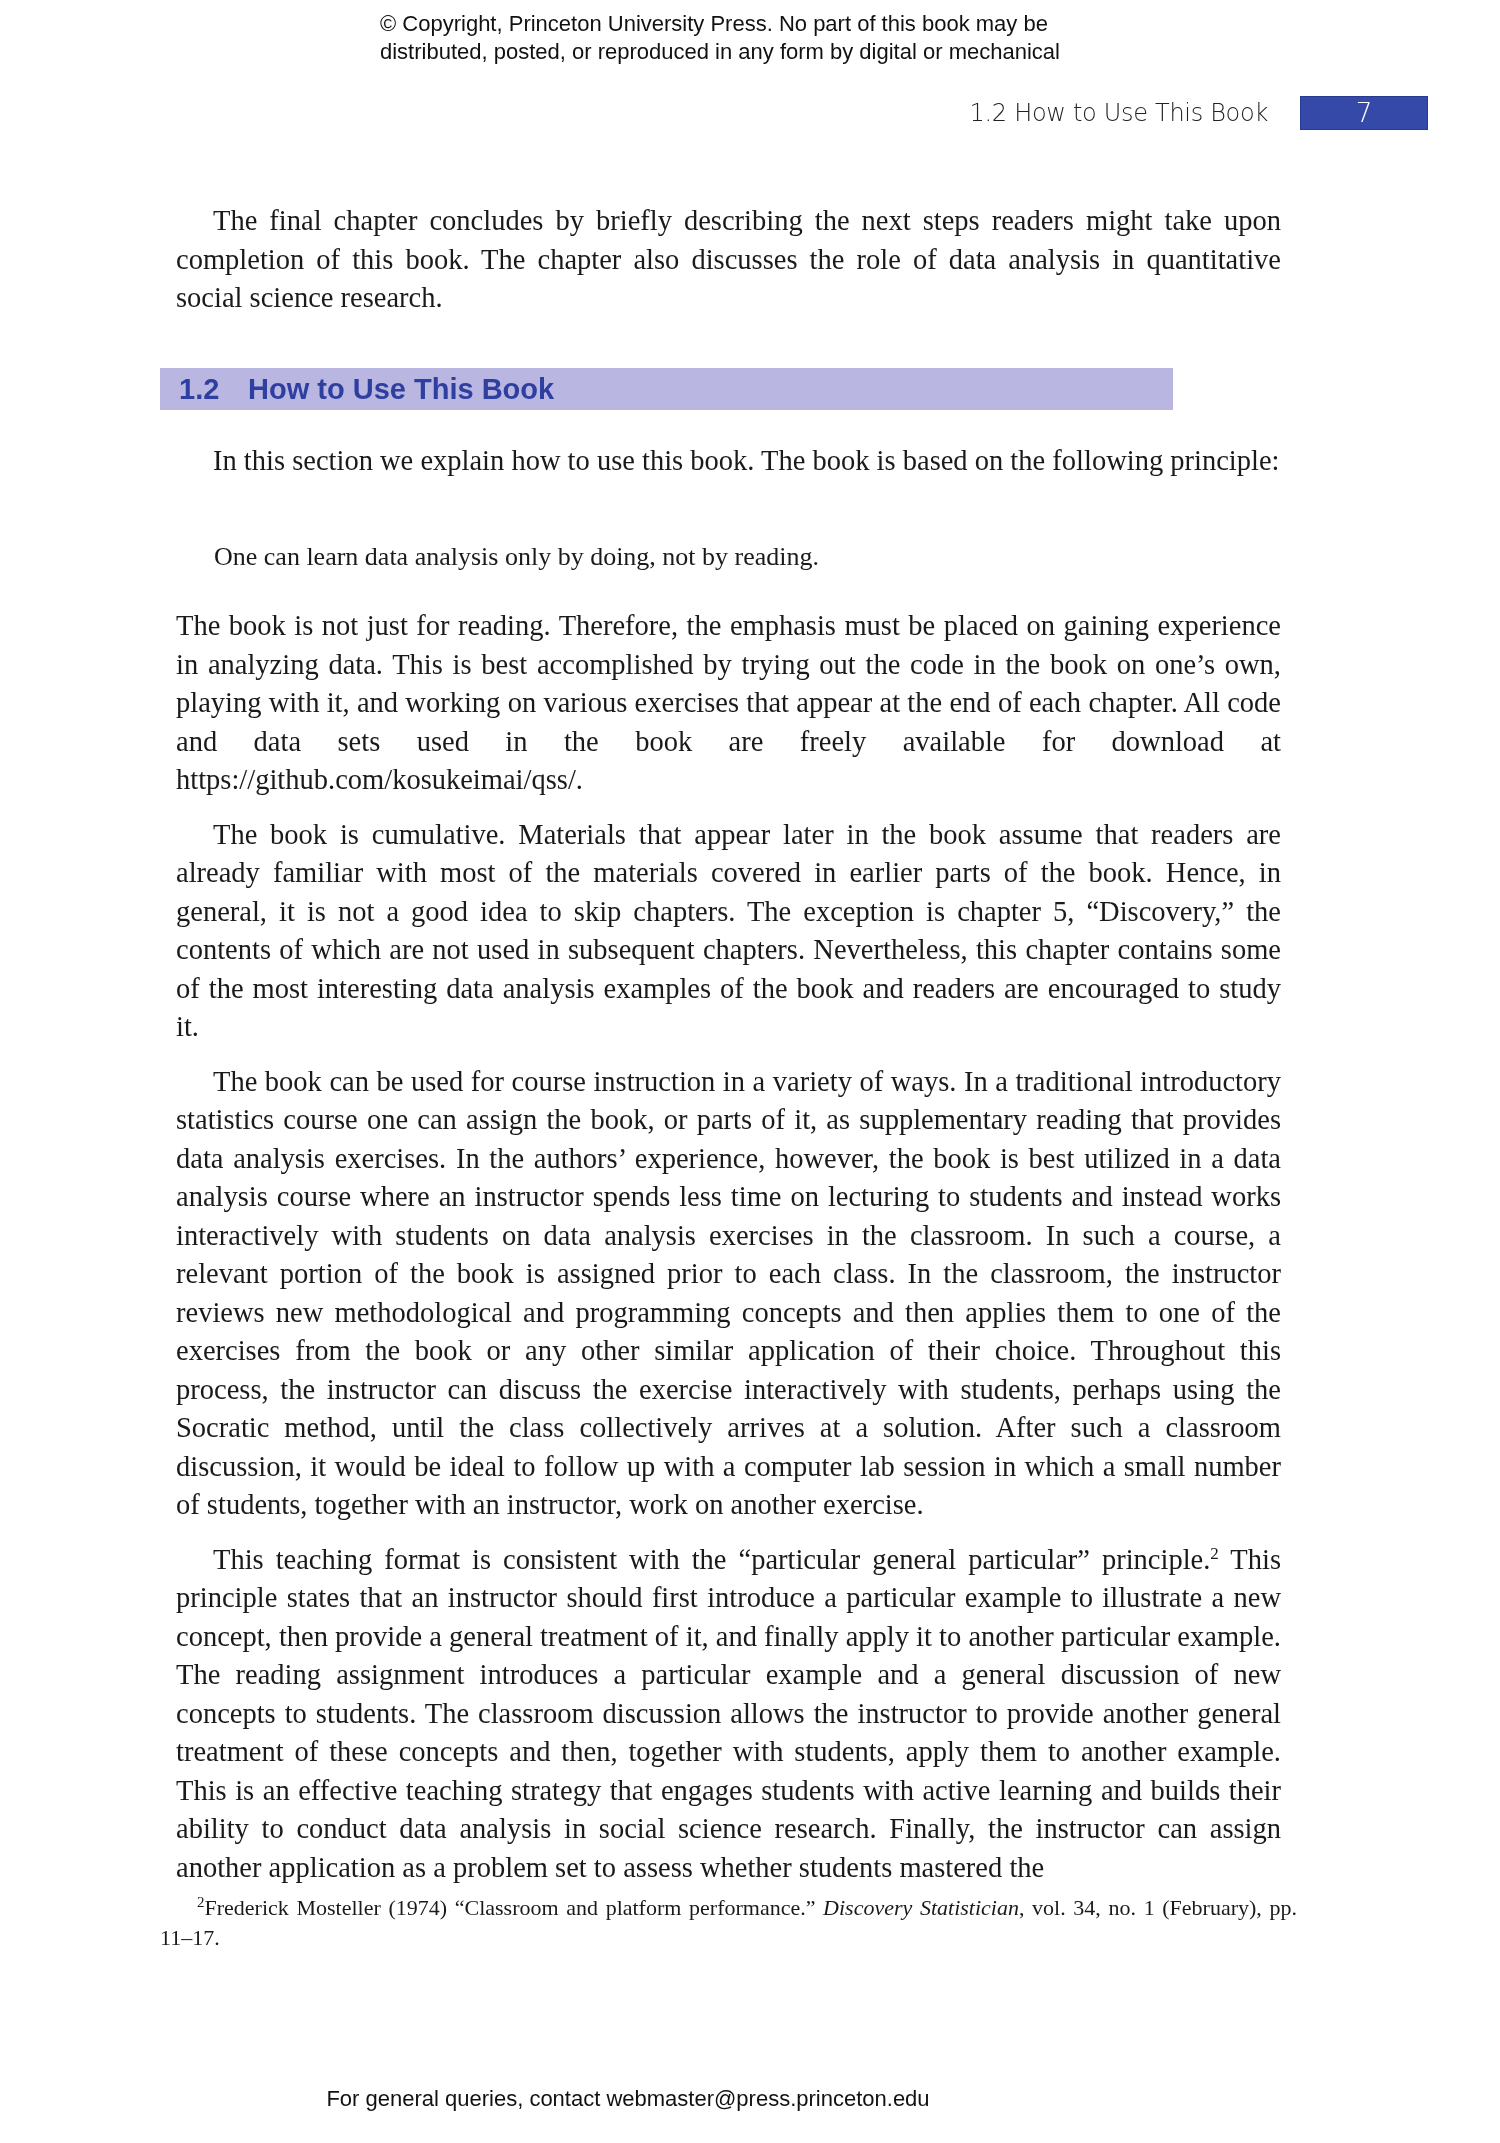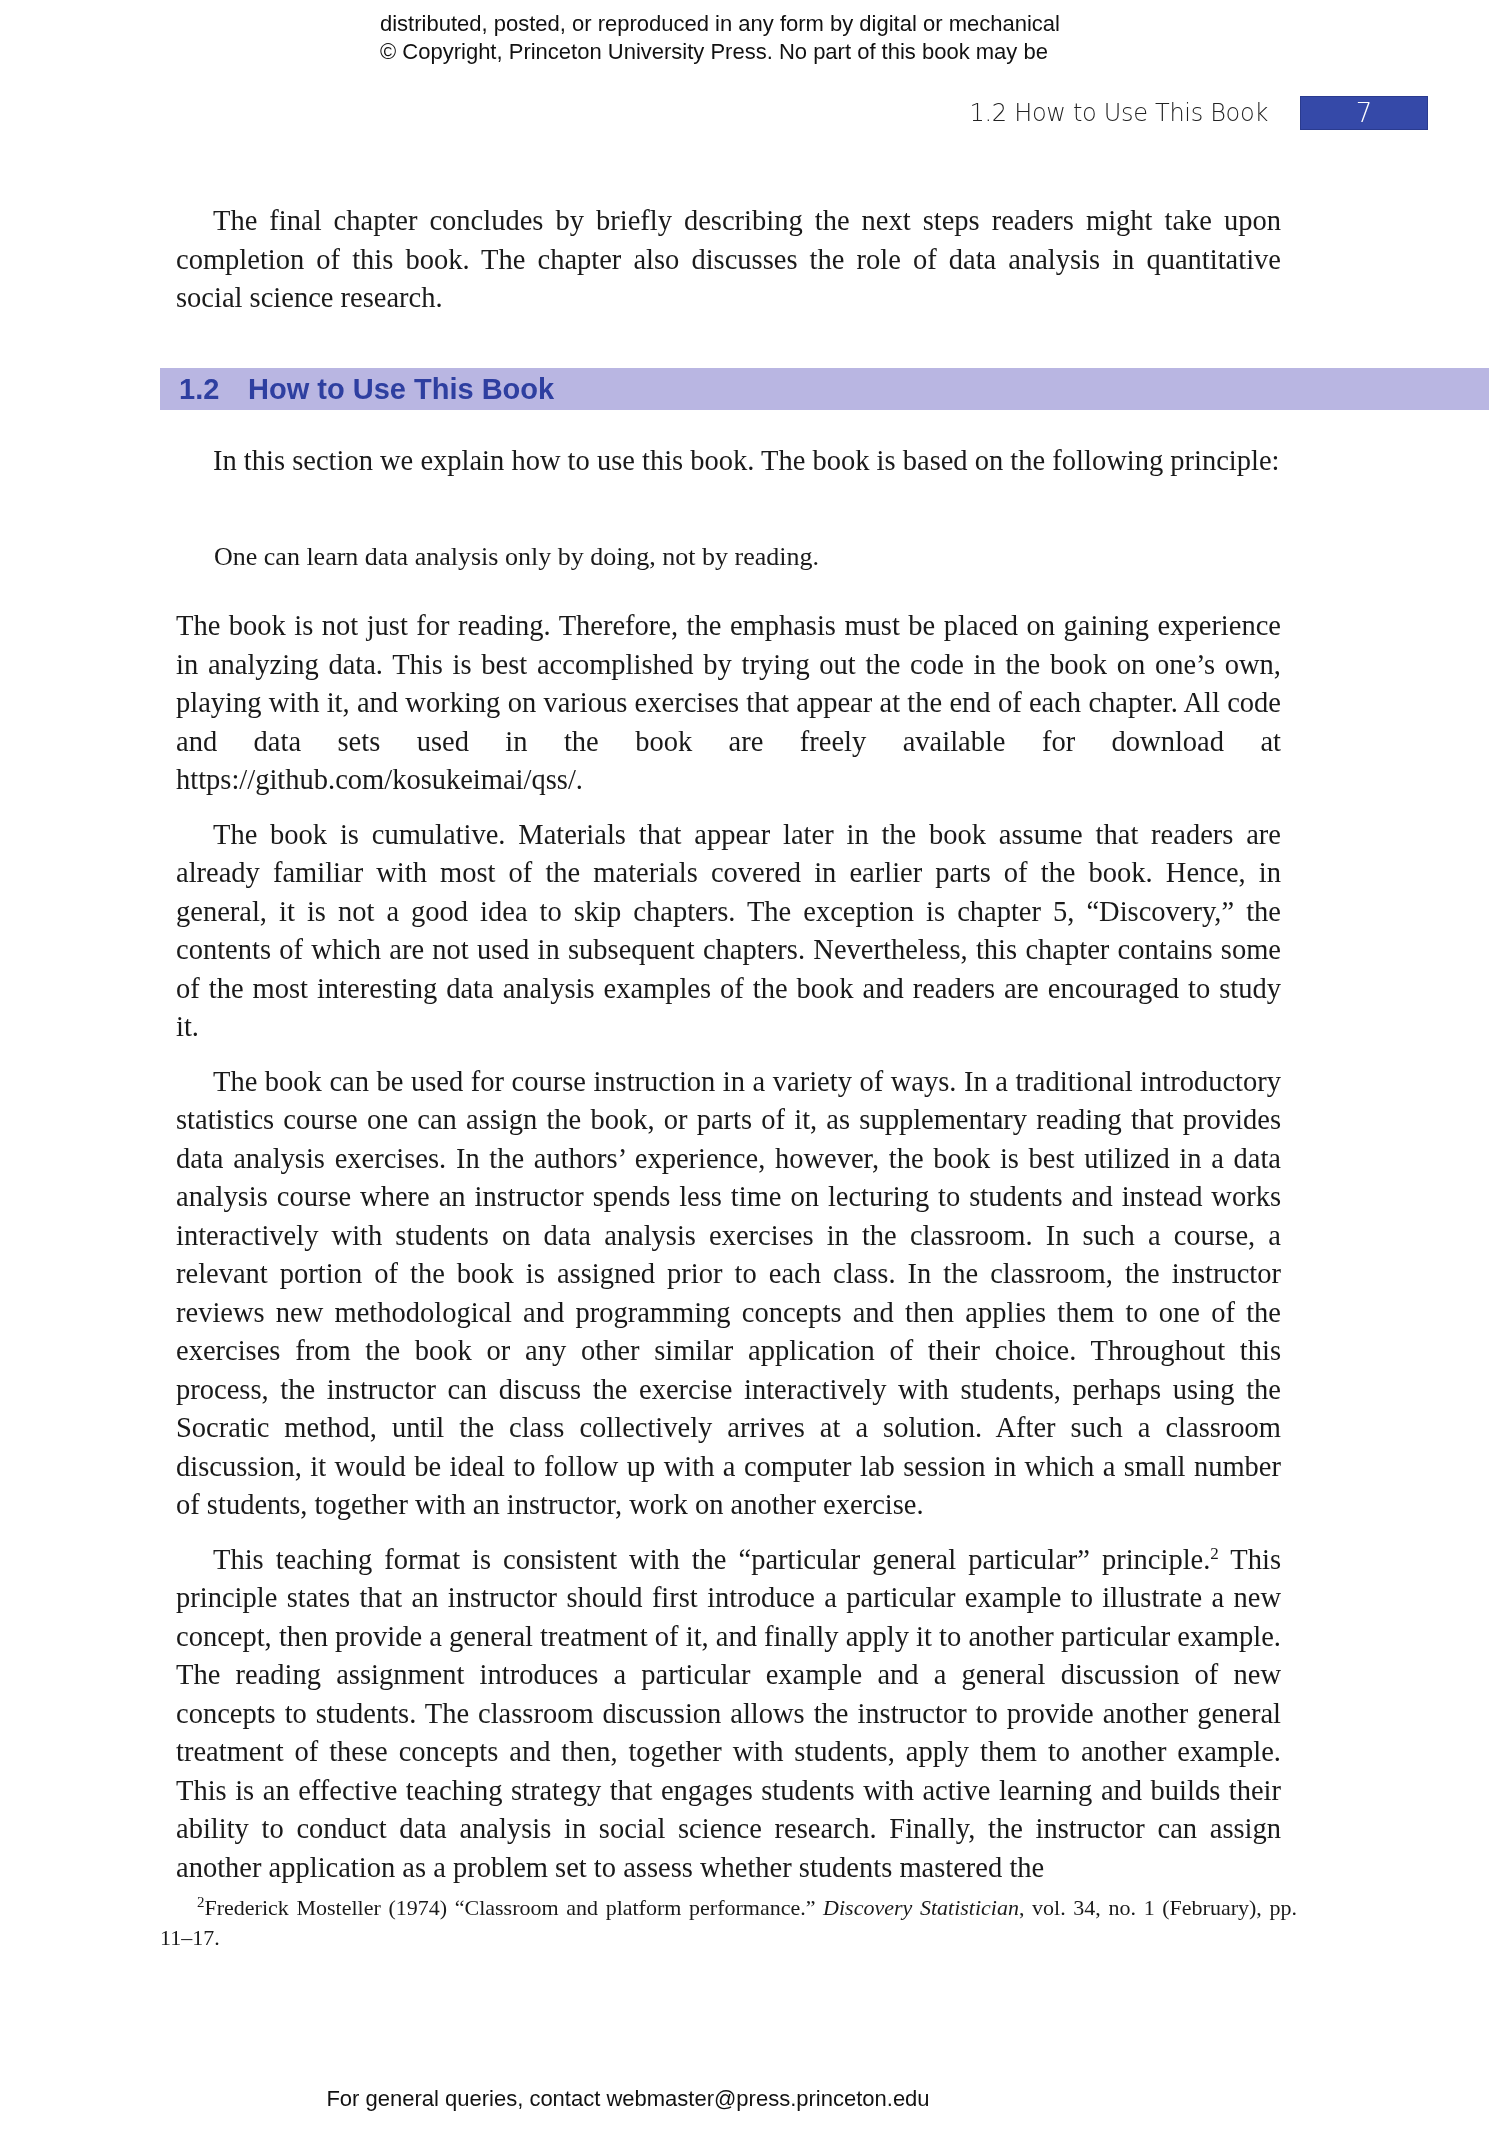--- a/index.html
+++ b/index.html
@@ -65,21 +65,21 @@
     .body-text p {
       margin: 16px;
       text-indent: 37px;
     }
     .body-text p.noindent { text-indent: 0; }
     .intro { top: 186px; }
     .section-bar {
       position: absolute;
       left: 160px;
       top: 368px;
-      width: 1329px;
+      width: 1013px;
       height: 42px;
       background: #b9b6e2;
     }
     .section-bar span {
       position: absolute;
       top: 0;
       font-family: "Liberation Sans", sans-serif;
       font-weight: bold;
       font-size: 29px;
       line-height: 42px;
@@ -125,22 +125,22 @@
       font-family: "Liberation Sans", sans-serif;
       font-size: 22px;
       line-height: 28px;
       color: #111;
     }
   </style>
 </head>
 <body>
 
 <div class="copyright">
+  <div>© Copyright, Princeton University Press. No part of this book may be</div>
   <div>distributed, posted, or reproduced in any form by digital or mechanical</div>
-  <div>© Copyright, Princeton University Press. No part of this book may be</div>
 </div>
 
 <div class="running-head">1.2 How to Use This Book</div>
 <div class="page-box">7</div>
 
 <div class="body-text intro">
   <p>The final chapter concludes by briefly describing the next steps readers might take upon completion of this book. The chapter also discusses the role of data analysis in quantitative social science research.</p>
 </div>
 
 <div class="section-bar">

